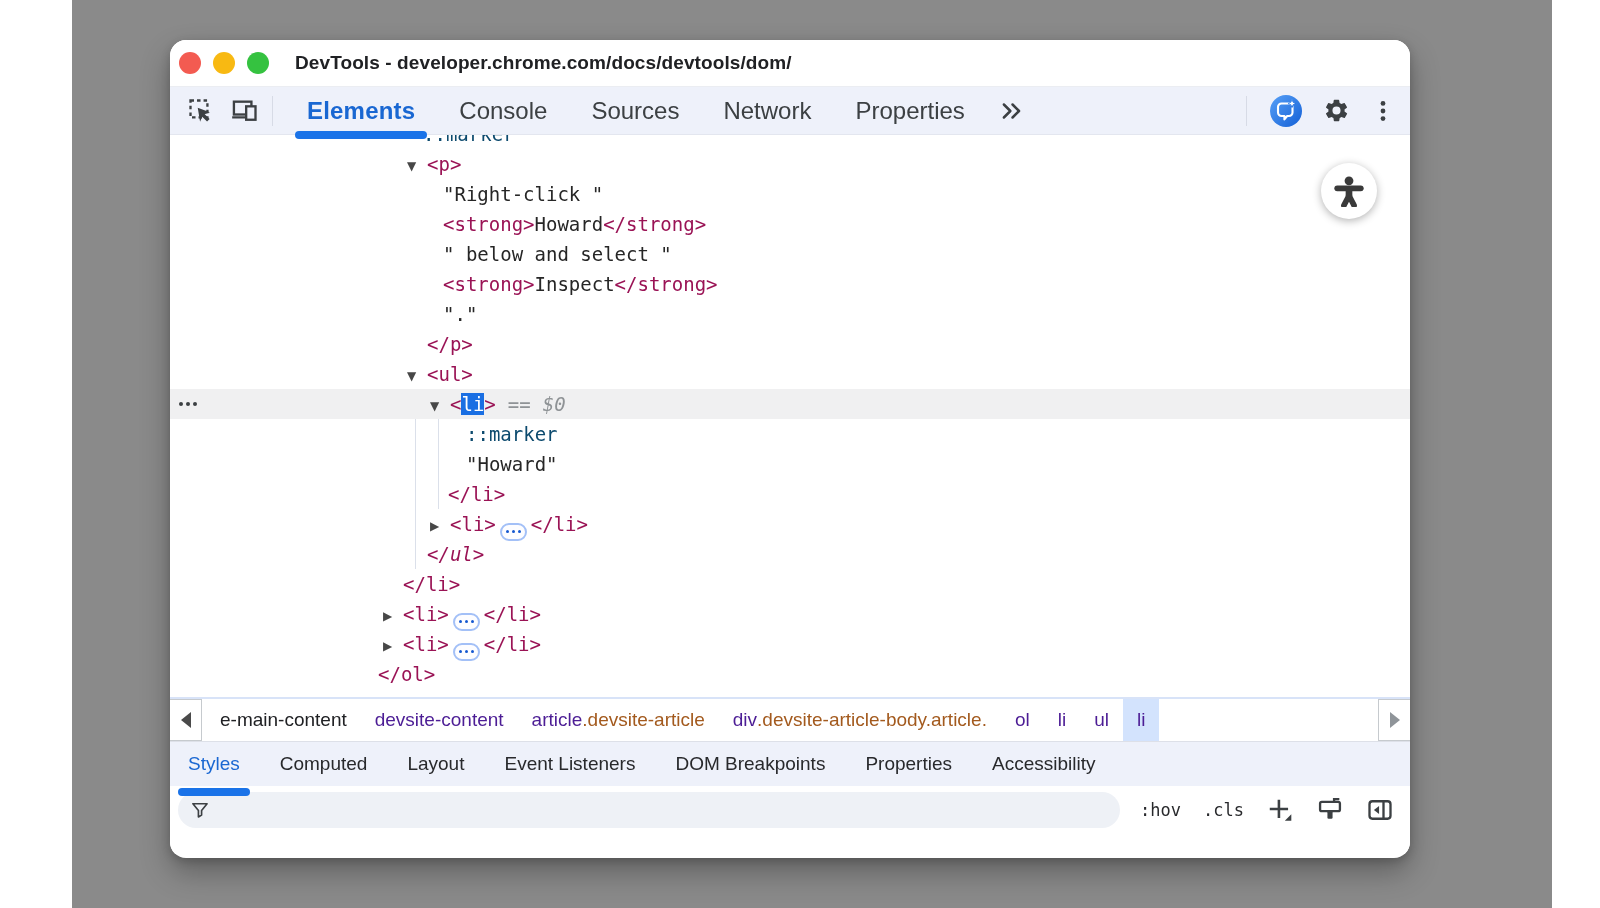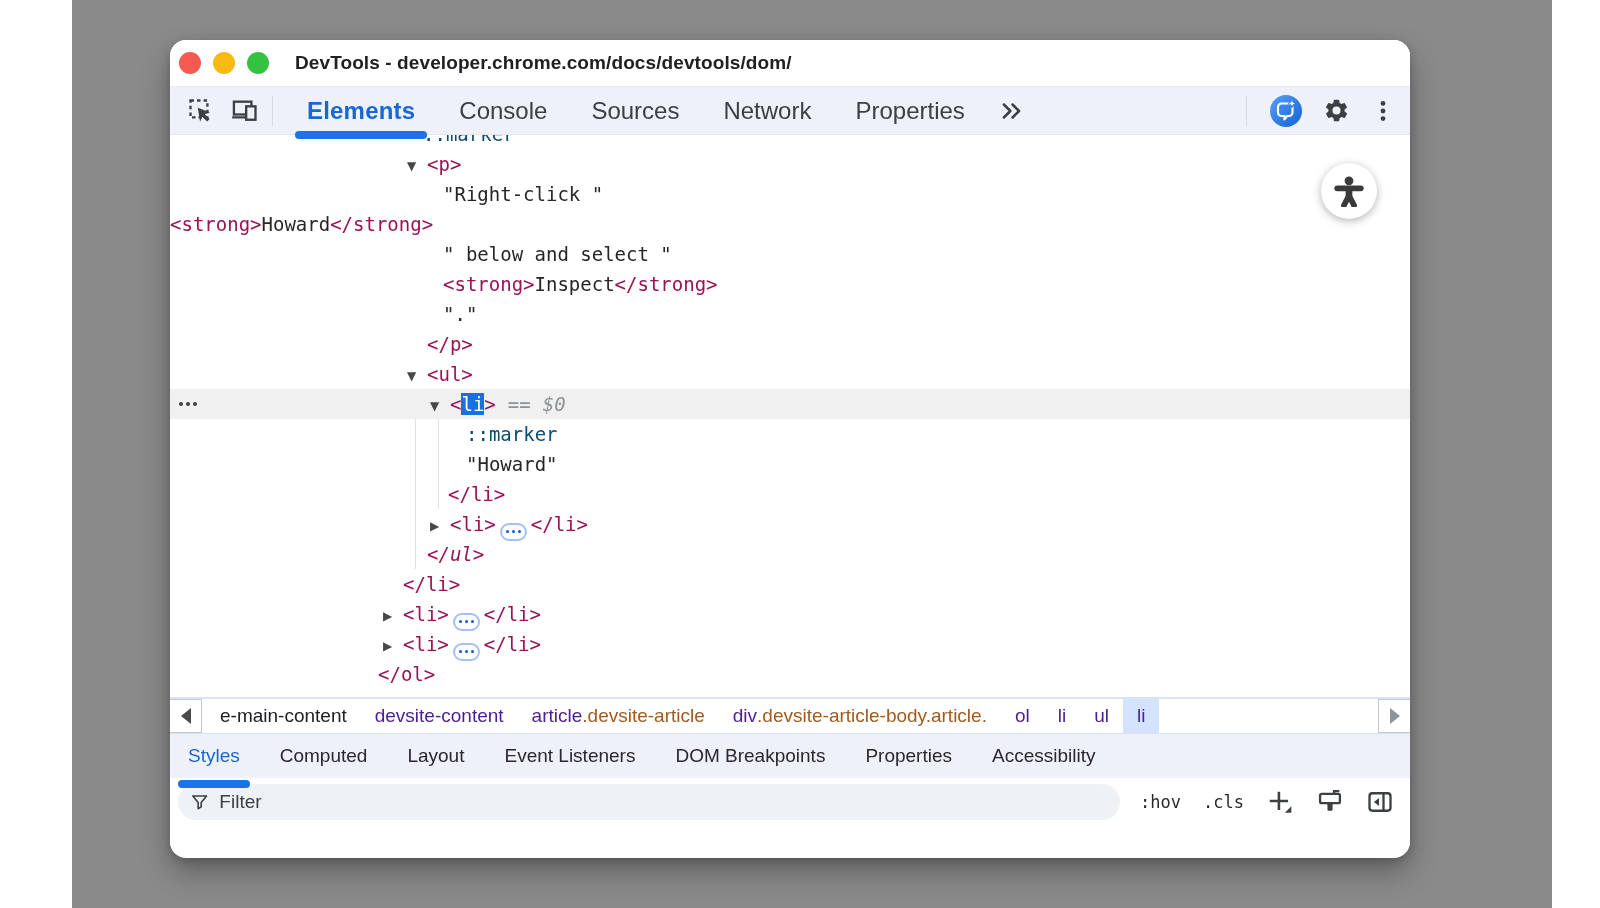--- a/index.html
+++ b/index.html
@@ -52,21 +52,21 @@
   .ellipsis-pill i { width:3px; height:3px; border-radius:50%; background:#1558d0; }
   .row-dots { position:absolute; left:9px; top:0; height:30px; display:flex; align-items:center; gap:3px; }
   .row-dots i { width:4px; height:4px; border-radius:50%; background:#3c4043; }
   .guide { position:absolute; width:1px; background:#dbe0ea; pointer-events:none; }
 
   
   .a11y-btn { position:absolute; left:1151px; top:28px; width:56px; height:56px; border-radius:50%;
     background:#ffffff; box-shadow:0 2px 8px rgba(0,0,0,.30); display:flex; align-items:center; justify-content:center; }
 
   
-  .crumbbar { height:36px; background:#ffffff; border-top:2px solid #d8e3f8; display:flex; align-items:stretch; font-size:19px; }
+  .crumbbar { height:44px; background:#ffffff; border-top:2px solid #d8e3f8; display:flex; align-items:stretch; font-size:19px; }
   .crumb-scroll { width:32px; display:flex; align-items:center; justify-content:center; background:#fff; border:1px solid #c6cace; }
   .crumb-scroll.left { border-left:none; }
   .crumb-scroll.right { margin-left:auto; border-right:none; }
   .tri-l { width:0; height:0; border-top:8px solid transparent; border-bottom:8px solid transparent; border-right:10px solid #4a4a4a; }
   .tri-r { width:0; height:0; border-top:8px solid transparent; border-bottom:8px solid transparent; border-left:10px solid #8f9499; }
   .crumbs { display:flex; align-items:stretch; gap:0; padding-left:4px; overflow:hidden; }
   .crumb { display:flex; align-items:center; padding:0 14px; white-space:nowrap; }
   .crumb.selected { background:#d3e3fd; }
   .crumb .c-tag { color:#4c1d95; }
   .crumb .c-tag.plain { color:#202124; }
@@ -163,21 +163,21 @@
           </svg>
         </span>
       </div>
     </div>
 
     <div class="dom-pane">
       <div id="dom-tree">
           <div class="dom-row" style="padding-left: 253px;"><span class="seg-pseudo">::marker</span></div>
           <div class="dom-row" style="padding-left: 237px;"><span class="arrow">▼</span><span class="seg-tag">&lt;p&gt;</span></div>
           <div class="dom-row" style="padding-left: 273px;"><span class="seg-text">"Right-click "</span></div>
-          <div class="dom-row" style=""><span class="seg-tag">&lt;strong&gt;</span><span class="seg-text">Howard</span><span class="seg-tag">&lt;/strong&gt;</span></div>
+          <div class="dom-row" style="padding-left: 273px;"><span class="seg-tag">&lt;strong&gt;</span><span class="seg-text">Howard</span><span class="seg-tag">&lt;/strong&gt;</span></div>
           <div class="dom-row" style="padding-left: 273px;"><span class="seg-text">" below and select "</span></div>
           <div class="dom-row" style="padding-left: 273px;"><span class="seg-tag">&lt;strong&gt;</span><span class="seg-text">Inspect</span><span class="seg-tag">&lt;/strong&gt;</span></div>
           <div class="dom-row" style="padding-left: 273px;"><span class="seg-text">"."</span></div>
           <div class="dom-row" style="padding-left: 257px;"><span class="seg-tag">&lt;/p&gt;</span></div>
           <div class="dom-row" style="padding-left: 237px;"><span class="arrow">▼</span><span class="seg-tag">&lt;ul&gt;</span></div>
           <div class="dom-row selected" style="padding-left: 260px;"><span class="row-dots"><i></i><i></i><i></i></span><span class="arrow">▼</span><span class="seg-tag">&lt;</span><span class="seg-tagsel">li</span><span class="seg-tag">&gt;</span><span class="seg-eq">==</span><span class="seg-dollar">$0</span></div>
           <div class="dom-row" style="padding-left: 296px;"><span class="seg-pseudo">::marker</span></div>
           <div class="dom-row" style="padding-left: 296px;"><span class="seg-text">"Howard"</span></div>
           <div class="dom-row" style="padding-left: 278px;"><span class="seg-tag">&lt;/li&gt;</span></div>
           <div class="dom-row" style="padding-left: 260px;"><span class="arrow">▶</span><span class="seg-tag">&lt;li&gt;</span><span class="ellipsis-pill"><i></i><i></i><i></i></span><span class="seg-tag">&lt;/li&gt;</span></div>
@@ -244,21 +244,20 @@
         <div class="sidetab">DOM Breakpoints</div>
         <div class="sidetab">Properties</div>
         <div class="sidetab">Accessibility</div>
       </div>
 
     <div class="filterbar">
       <div class="filter-input">
         <svg width="20" height="20" viewBox="0 0 24 24">
           <path d="M3.5 4.5 h17 l-6.6 8 v5.6 l-3.8 2.2 v-7.8 z" fill="none" stroke="#3c4043" stroke-width="2" stroke-linejoin="round"></path>
         </svg>
-        <input type="text" placeholder="Filter" style="">
       </div>
       <div class="filter-right">
         <span class="toggle-label">:hov</span>
         <span class="toggle-label">.cls</span>
         <span class="icon-btn">
           <svg width="28" height="28" viewBox="0 0 26 26">
             <path d="M12 3.5 V20.5 M3.5 12 H20.5" stroke="#3c4043" stroke-width="2.4" fill="none"></path>
             <path d="M17.5 23 L23.5 23 L23.5 17 Z" fill="#3c4043"></path>
           </svg>
         </span>

